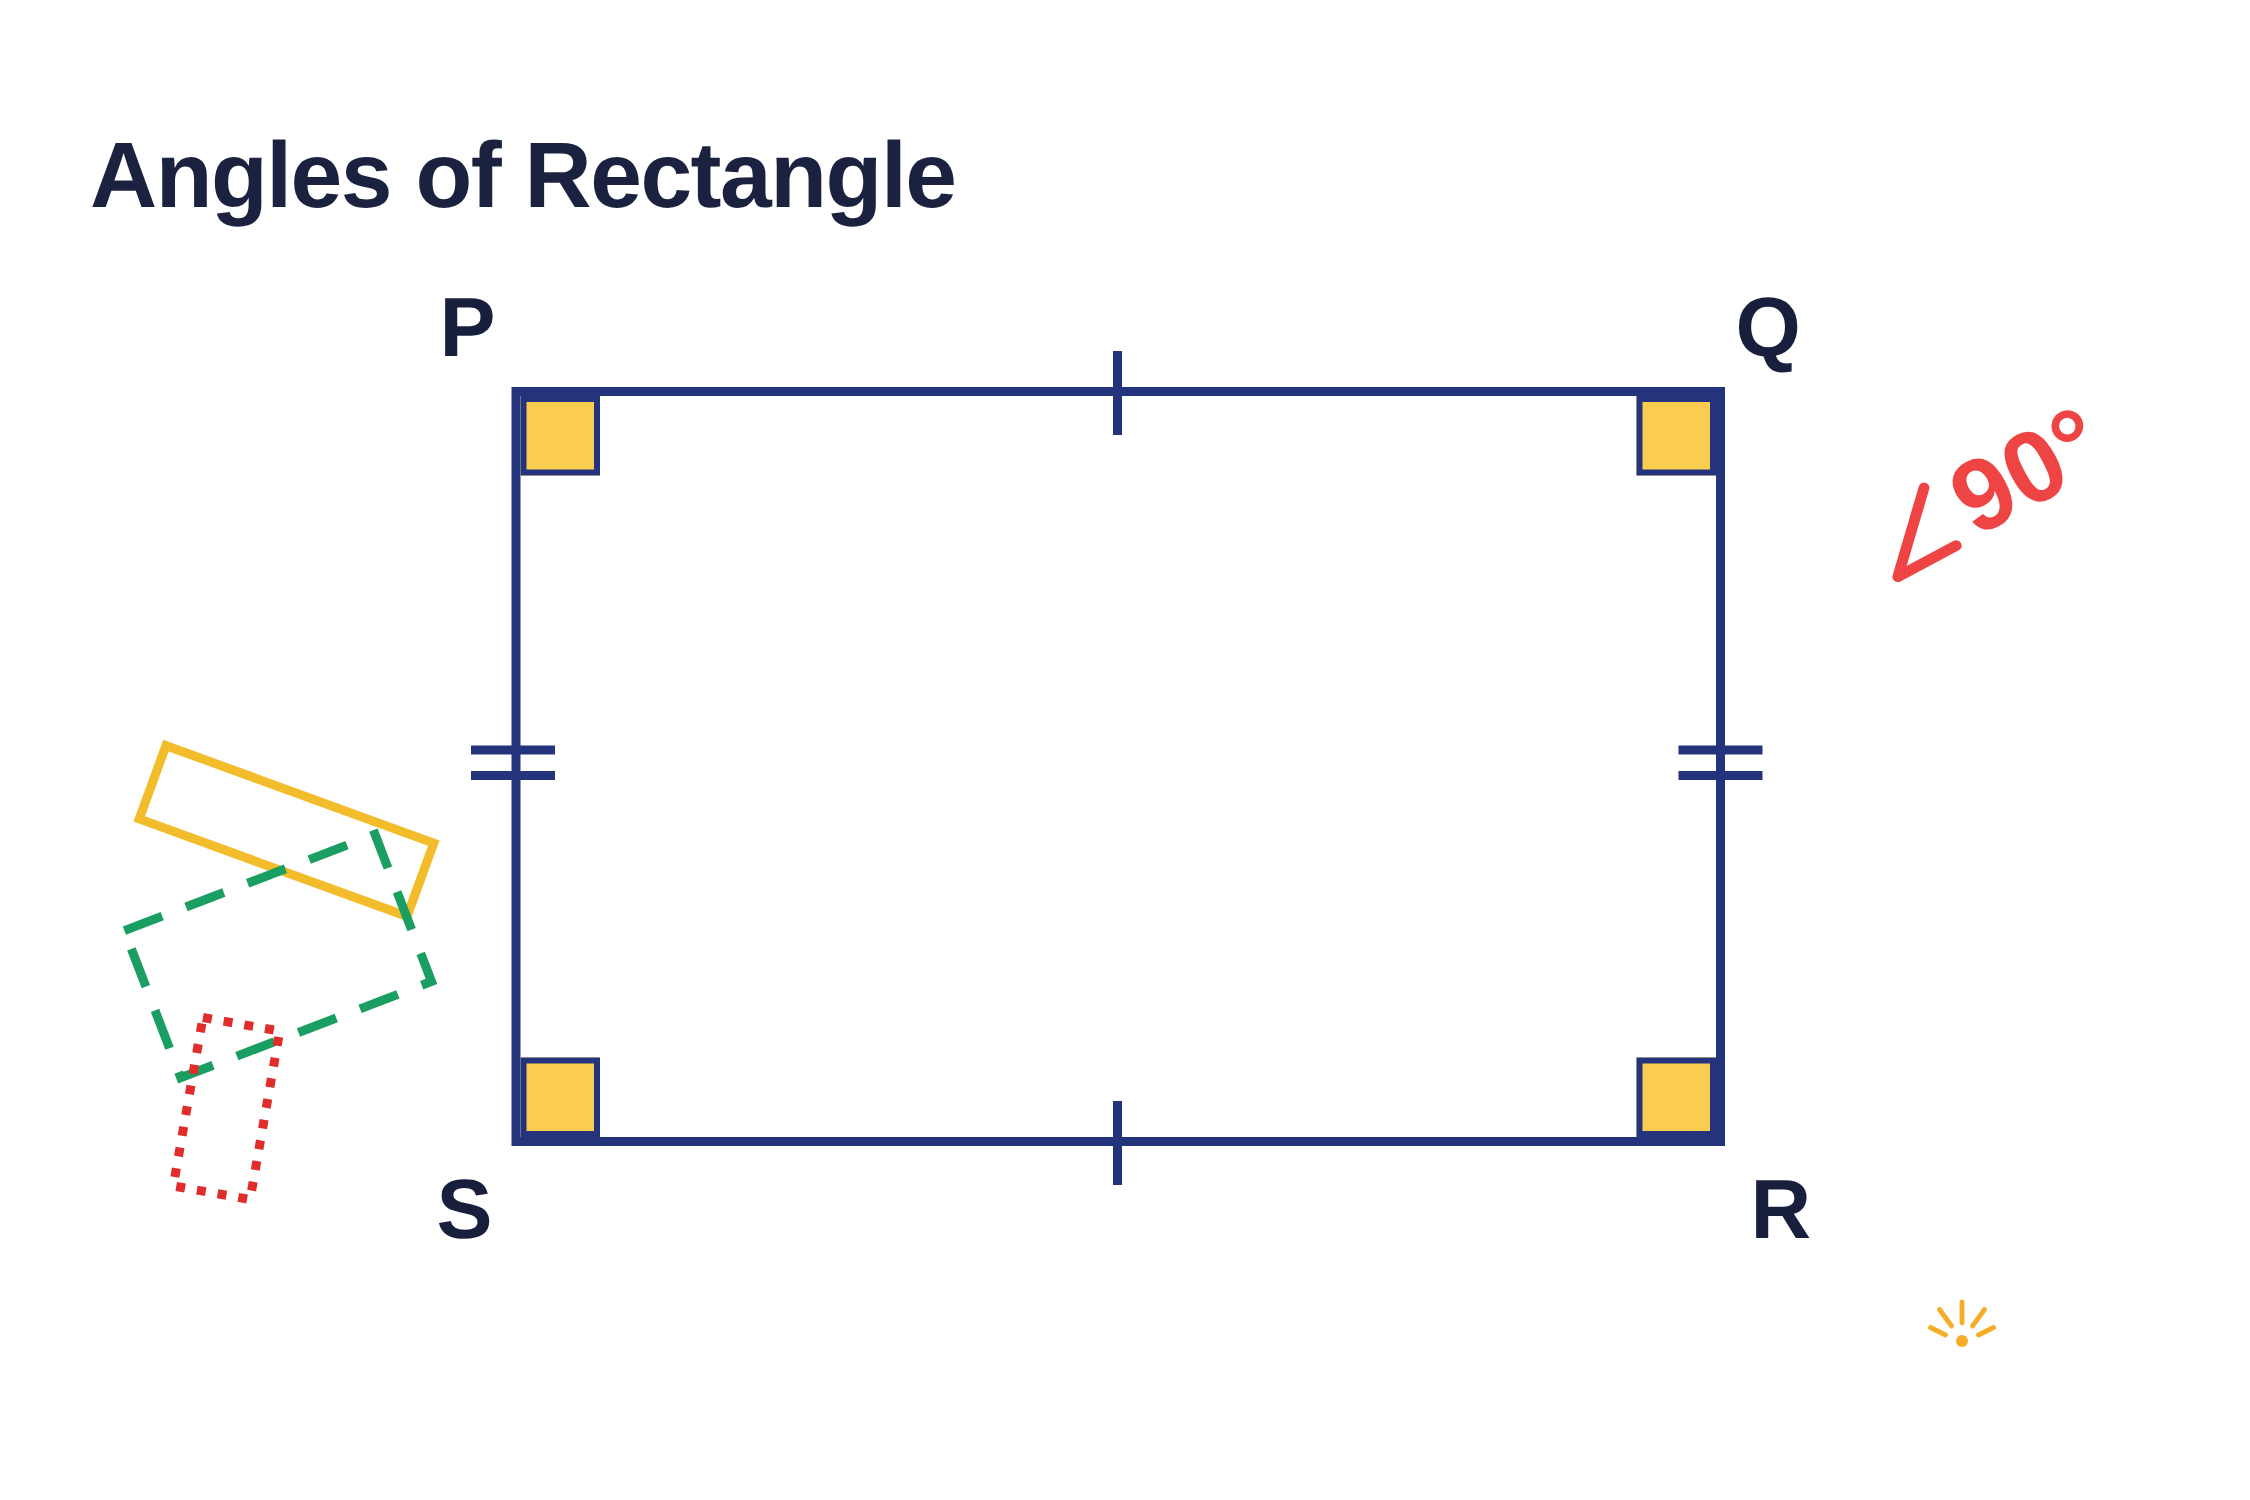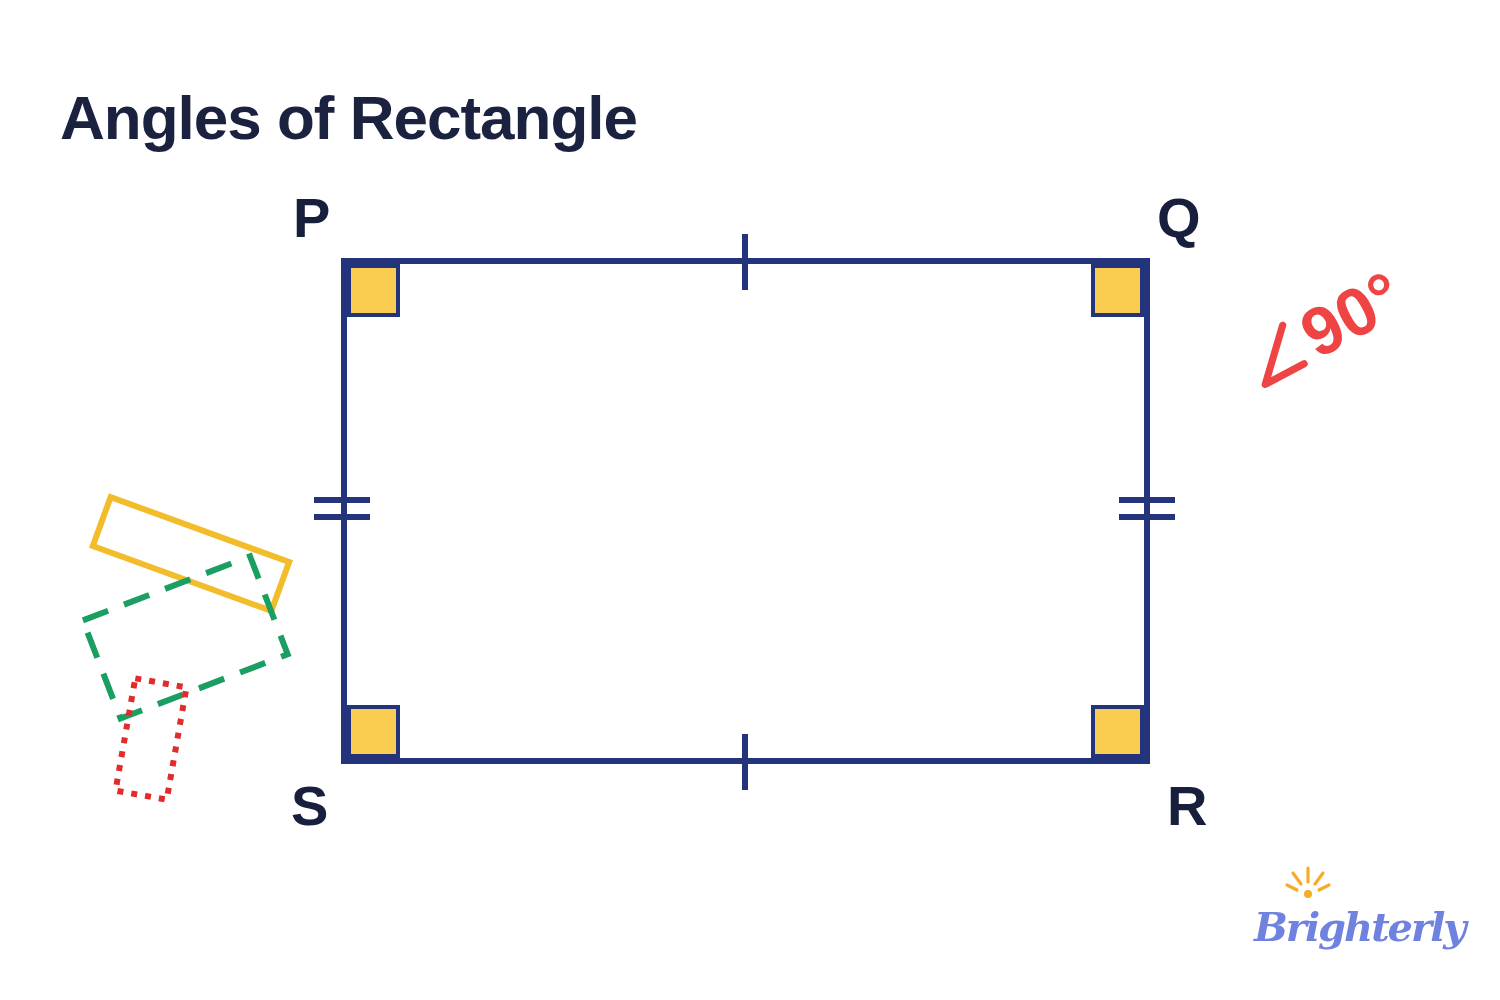--- a/index.html
+++ b/index.html
@@ -110,16 +110,15 @@
     <svg class="logo-sun" width="48" height="38" viewBox="0 0 48 38" aria-hidden="true">
       <g stroke="#F5AD27" stroke-width="3.2" stroke-linecap="round">
         <line x1="24" y1="18" x2="24" y2="4"></line>
         <line x1="17" y1="20" x2="9" y2="9"></line>
         <line x1="31" y1="20" x2="39" y2="9"></line>
         <line x1="13" y1="26" x2="3" y2="21"></line>
         <line x1="35" y1="26" x2="45" y2="21"></line>
       </g>
       <circle cx="24" cy="30" r="4" fill="#F5AD27"></circle>
     </svg>
-    <div class="logo-text">Brighterly</div>
   </div>
 
 </div>
 
 </body></html>

